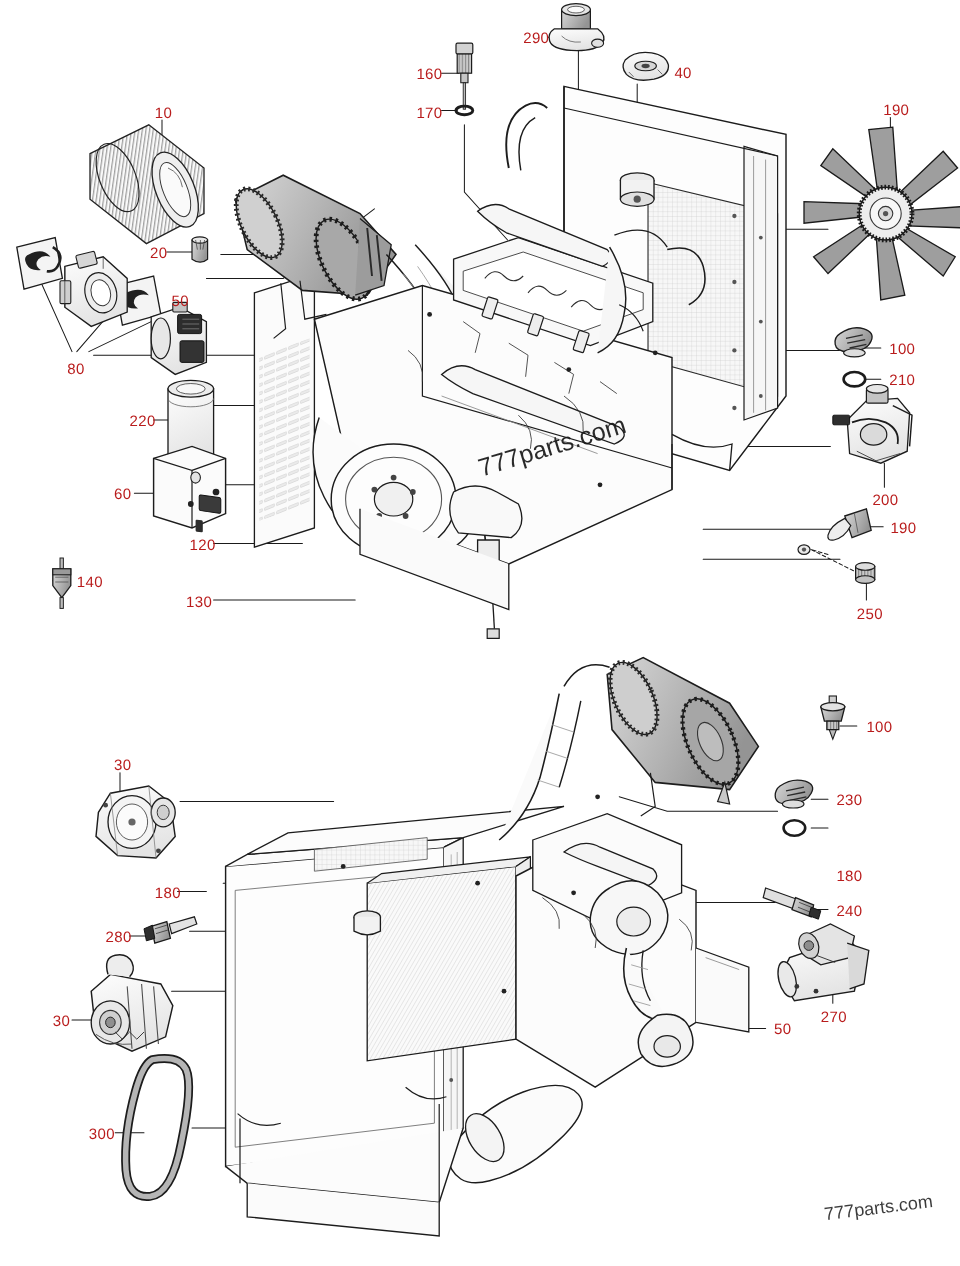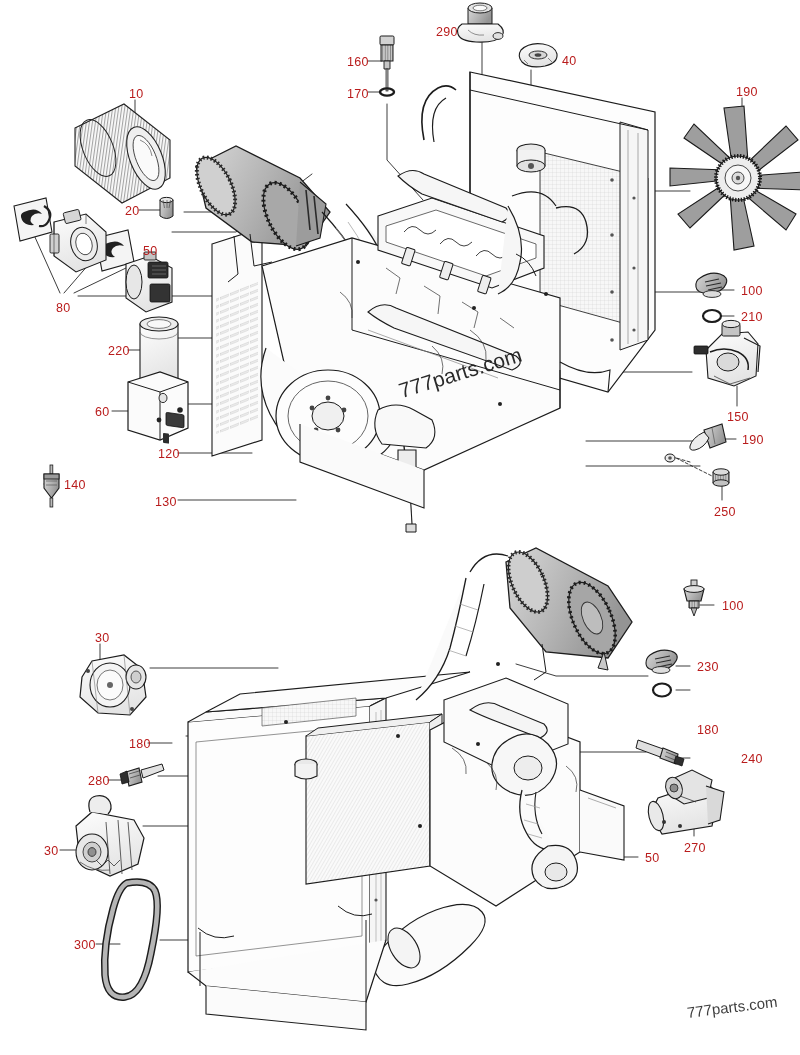--- a/index.html
+++ b/index.html
@@ -553,30 +553,30 @@
 <div class="lbl" style="left:645px;top:852px;">50</div>
 <div class="lbl" style="left:95px;top:406px;">60</div>
 <div class="lbl" style="left:95px;top:632px;">30</div>
 <div class="lbl" style="left:56px;top:302px;">80</div>
 <div class="lbl" style="left:143px;top:245px;">50</div>
 <div class="lbl" style="left:722px;top:600px;">100</div>
 <div class="lbl" style="left:736px;top:86px;">190</div>
 <div class="lbl" style="left:158px;top:448px;">120</div>
 <div class="lbl" style="left:155px;top:496px;text-align:center;">130</div>
 <div class="lbl" style="left:64px;top:479px;text-align:right;">140</div>
-<div class="lbl" style="left:727px;top:411px;">150</div>
+<div class="lbl" style="left:727px;top:411px;">200</div>
 <div class="lbl" style="left:347px;top:56px;">160</div>
 <div class="lbl" style="left:347px;top:88px;">170</div>
 <div class="lbl" style="left:697px;top:724px;">180</div>
 <div class="lbl" style="left:742px;top:434px;">190</div>
 <div class="lbl" style="left:741px;top:285px;">100</div>
 <div class="lbl" style="left:741px;top:311px;">210</div>
 <div class="lbl" style="left:108px;top:345px;">220</div>
 <div class="lbl" style="left:697px;top:661px;">230</div>
-<div class="lbl" style="left:697px;top:753px;margin-left:44px;">240</div>
+<div class="lbl" style="left:697px;top:753px;">240</div>
 <div class="lbl" style="left:714px;top:506px;">250</div>
 <div class="lbl" style="left:129px;top:738px;">180</div>
 <div class="lbl" style="left:684px;top:842px;">270</div>
 <div class="lbl" style="left:88px;top:775px;">280</div>
 <div class="lbl" style="left:436px;top:26px;">290</div>
 <div class="lbl" style="left:74px;top:939px;">300</div>
 
 <div class="wm" id="wm-center">777parts.com</div>
 <div class="wm" id="wm-corner">777parts.com</div>
 

